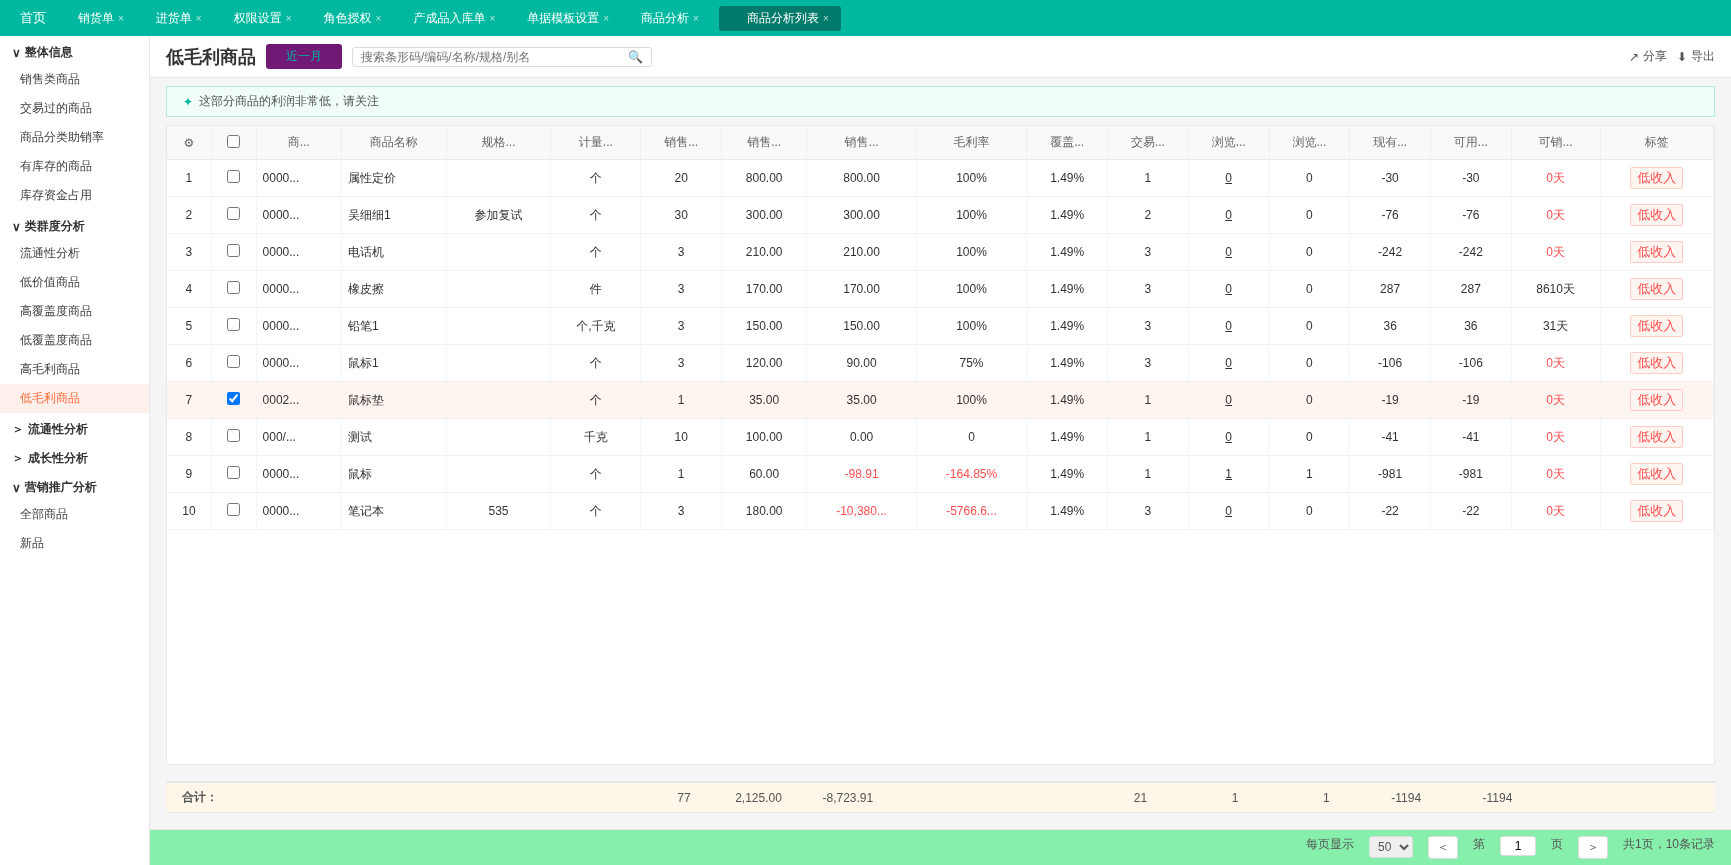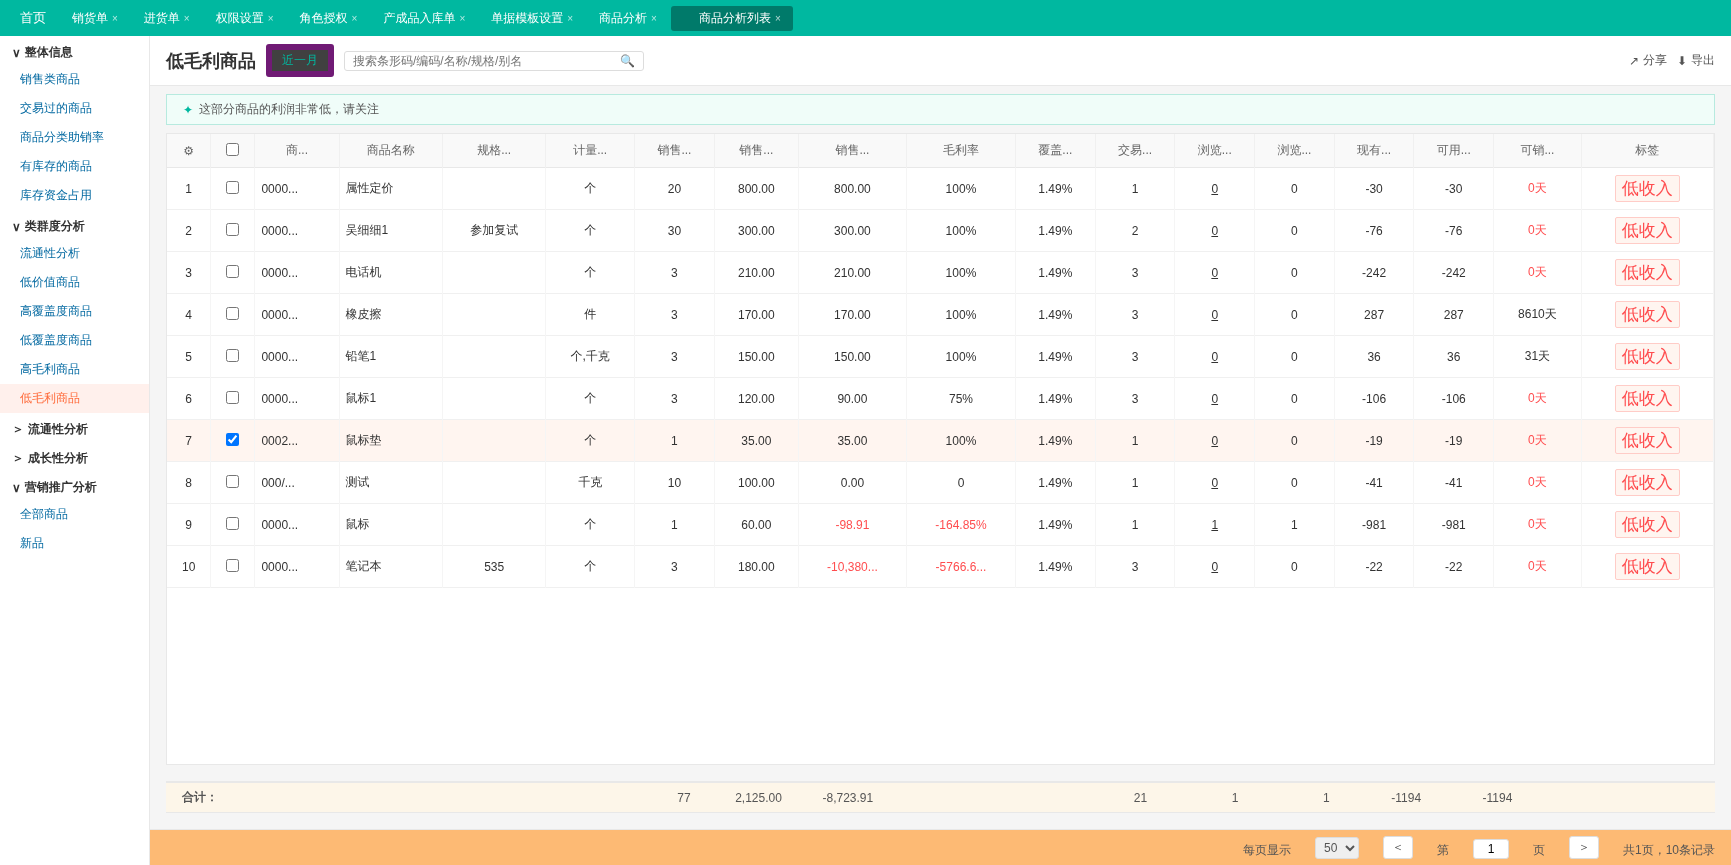--- a/index.html
+++ b/index.html
@@ -5,21 +5,21 @@
     * { box-sizing: border-box; margin: 0; padding: 0; font-family: 'Microsoft YaHei', Arial, sans-serif; font-size: 12px; }
     body { background: #f5f5f5; overflow-x: hidden; }
 
     
     .top-nav {
       background: #00b8a0;
       height: 36px;
       display: flex;
       align-items: center;
       padding: 0 8px;
-      gap: 2px;
+      gap: 8px;
     }
     .top-nav .nav-item {
       color: #fff;
       padding: 4px 12px;
       cursor: pointer;
       border-radius: 3px;
       white-space: nowrap;
       font-size: 13px;
       display: flex;
       align-items: center;
@@ -47,21 +47,21 @@
       padding: 8px 12px 4px 12px;
       font-weight: bold;
       font-size: 12px;
       cursor: pointer;
       display: flex;
       align-items: center;
       gap: 4px;
     }
     .sidebar-item {
       padding: 6px 12px 6px 20px;
-      color: #0369a1;
+      color: #404040;
       cursor: pointer;
       font-size: 12px;
     }
     .sidebar-item.active { background: #fff0ec; color: #ff6b3b; }
 
     
     .content {
       flex: 1;
       display: flex;
       flex-direction: column;
@@ -77,24 +77,24 @@
       align-items: center;
       gap: 10px;
       border-bottom: 1px solid #e8e8e8;
     }
     .content-title {
       font-size: 18px;
       font-weight: bold;
       color: #333;
     }
     .filter-btn {
-      background: #404040;
-      border: 6px solid #701a75;
+      background: #701a75;
+      border: 2px solid #701a75;
       color: #00b8a0;
-      padding: 2px 10px;
+      padding: 2px 18px;
       border-radius: 3px;
       cursor: pointer;
       font-size: 12px;
     }
     .search-box {
       display: flex;
       align-items: center;
       border: 1px solid #ddd;
       border-radius: 3px;
       padding: 2px 8px;
@@ -181,21 +181,21 @@
       white-space: nowrap;
     }
     .td-left { text-align: left; margin-left: 28px; }
     .col-red { color: #ff4d4f; }
     .tag-low-income {
       background: #fff5f0;
       border: 1px solid #ffccc7;
       color: #ff4d4f;
       padding: 1px 6px;
       border-radius: 2px;
-      font-size: 17px;
+      font-size: 13px;
       display: inline-block;
     }
     .col-link { color: #333; text-decoration: underline; cursor: pointer; }
 
     
     .table-footer {
       background: #fdf6e9;
       border-top: 2px solid #e8e8e8;
       display: flex;
       align-items: center;
@@ -212,27 +212,27 @@
       gap: 0;
     }
     .footer-cell {
       flex: 1;
       text-align: right;
       padding: 0 4px;
     }
 
     
     .pagination {
-      background: #fdba74;
+      background: #86efac;
       border-top: 1px solid #e8e8e8;
       padding: 6px 16px;
       display: flex;
-      align-items: flex-end;
+      align-items: flex-start;
       justify-content: flex-end;
-      gap: 24px;
+      gap: 15px;
       font-size: 12px;
       color: #555;
     }
     .page-size-select {
       border: 1px solid #ddd;
       border-radius: 3px;
       padding: 2px 4px;
       color: #555;
     }
     .page-nav-btn {

